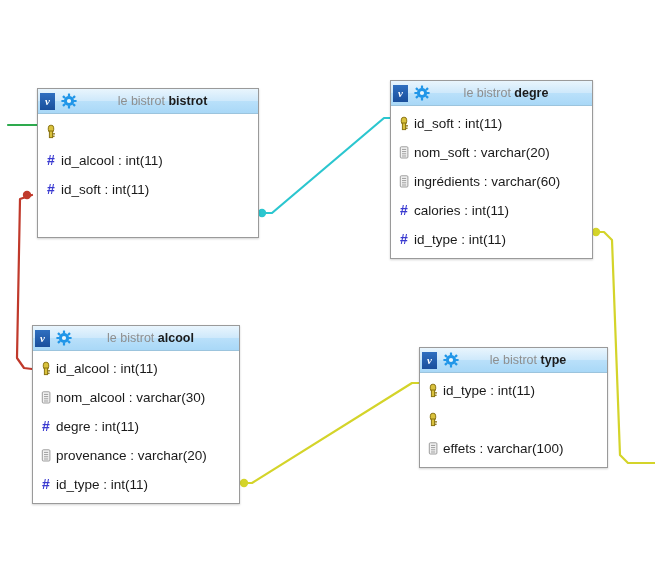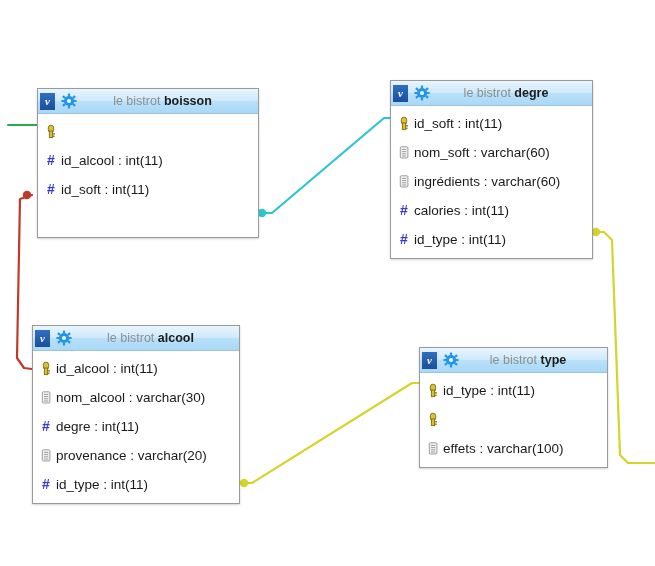--- a/index.html
+++ b/index.html
@@ -147,21 +147,21 @@
               <rect x="6.9" y="12.4" width="2.2" height="3.2" rx="0.5"></rect>
               <rect x="0.4" y="6.9" width="3.2" height="2.2" rx="0.5"></rect>
               <rect x="12.4" y="6.9" width="3.2" height="2.2" rx="0.5"></rect>
               <rect x="1.9" y="2.6" width="2.2" height="3.0" rx="0.5" transform="rotate(-45 3 4.1)"></rect>
               <rect x="11.9" y="10.4" width="2.2" height="3.0" rx="0.5" transform="rotate(-45 13 11.9)"></rect>
               <rect x="11.9" y="2.6" width="2.2" height="3.0" rx="0.5" transform="rotate(45 13 4.1)"></rect>
               <rect x="1.9" y="10.4" width="2.2" height="3.0" rx="0.5" transform="rotate(45 3 11.9)"></rect>
             </g>
             <circle cx="8" cy="8" r="2.1" fill="#eaf6fd"></circle>
           </svg>
-          <div class="hdr-title"><span>le bistrot</span> <span class="tname">boisson</span></div>
+          <div class="hdr-title"><span>le bistrot</span> <span class="tname">bistrot</span></div>
         </div>
         <div class="entity-body">
           <div class="col-row">
             <svg class="col-icon" viewBox="0 0 14 15">
               <rect x="4.3" y="1.2" width="5.4" height="7.2" rx="2.6" fill="#d9c13c" stroke="#8a7413" stroke-width="1"></rect>
               <rect x="5.4" y="7.0" width="3.2" height="6.6" fill="#d9c13c" stroke="#8a7413" stroke-width="1"></rect>
               <rect x="8.4" y="9.2" width="2.6" height="1.3" fill="#8a7413"></rect>
               <rect x="8.4" y="11.6" width="2.2" height="1.3" fill="#8a7413"></rect>
             </svg>
           </div>
@@ -205,21 +205,21 @@
             <span class="col-text">id_soft : int(11)</span>
           </div>
           <div class="col-row">
             <svg class="col-icon" viewBox="0 0 14 15">
               <rect x="3.3" y="1.8" width="7.6" height="11.2" rx="1" fill="#f2f2f2" stroke="#9d9d9d" stroke-width="1"></rect>
               <line x1="5.0" y1="4.4" x2="9.2" y2="4.4" stroke="#9d9d9d" stroke-width="1"></line>
               <line x1="5.0" y1="6.6" x2="9.2" y2="6.6" stroke="#9d9d9d" stroke-width="1"></line>
               <line x1="5.0" y1="8.8" x2="9.2" y2="8.8" stroke="#9d9d9d" stroke-width="1"></line>
               <line x1="5.0" y1="11.0" x2="9.2" y2="11.0" stroke="#9d9d9d" stroke-width="1"></line>
             </svg>
-            <span class="col-text">nom_soft : varchar(60)</span>
+            <span class="col-text">nom_soft : varchar(20)</span>
           </div>
           <div class="col-row">
             <svg class="col-icon" viewBox="0 0 14 15">
               <rect x="3.3" y="1.8" width="7.6" height="11.2" rx="1" fill="#f2f2f2" stroke="#9d9d9d" stroke-width="1"></rect>
               <line x1="5.0" y1="4.4" x2="9.2" y2="4.4" stroke="#9d9d9d" stroke-width="1"></line>
               <line x1="5.0" y1="6.6" x2="9.2" y2="6.6" stroke="#9d9d9d" stroke-width="1"></line>
               <line x1="5.0" y1="8.8" x2="9.2" y2="8.8" stroke="#9d9d9d" stroke-width="1"></line>
               <line x1="5.0" y1="11.0" x2="9.2" y2="11.0" stroke="#9d9d9d" stroke-width="1"></line>
             </svg>
             <span class="col-text">ingrédients : varchar(60)</span>

